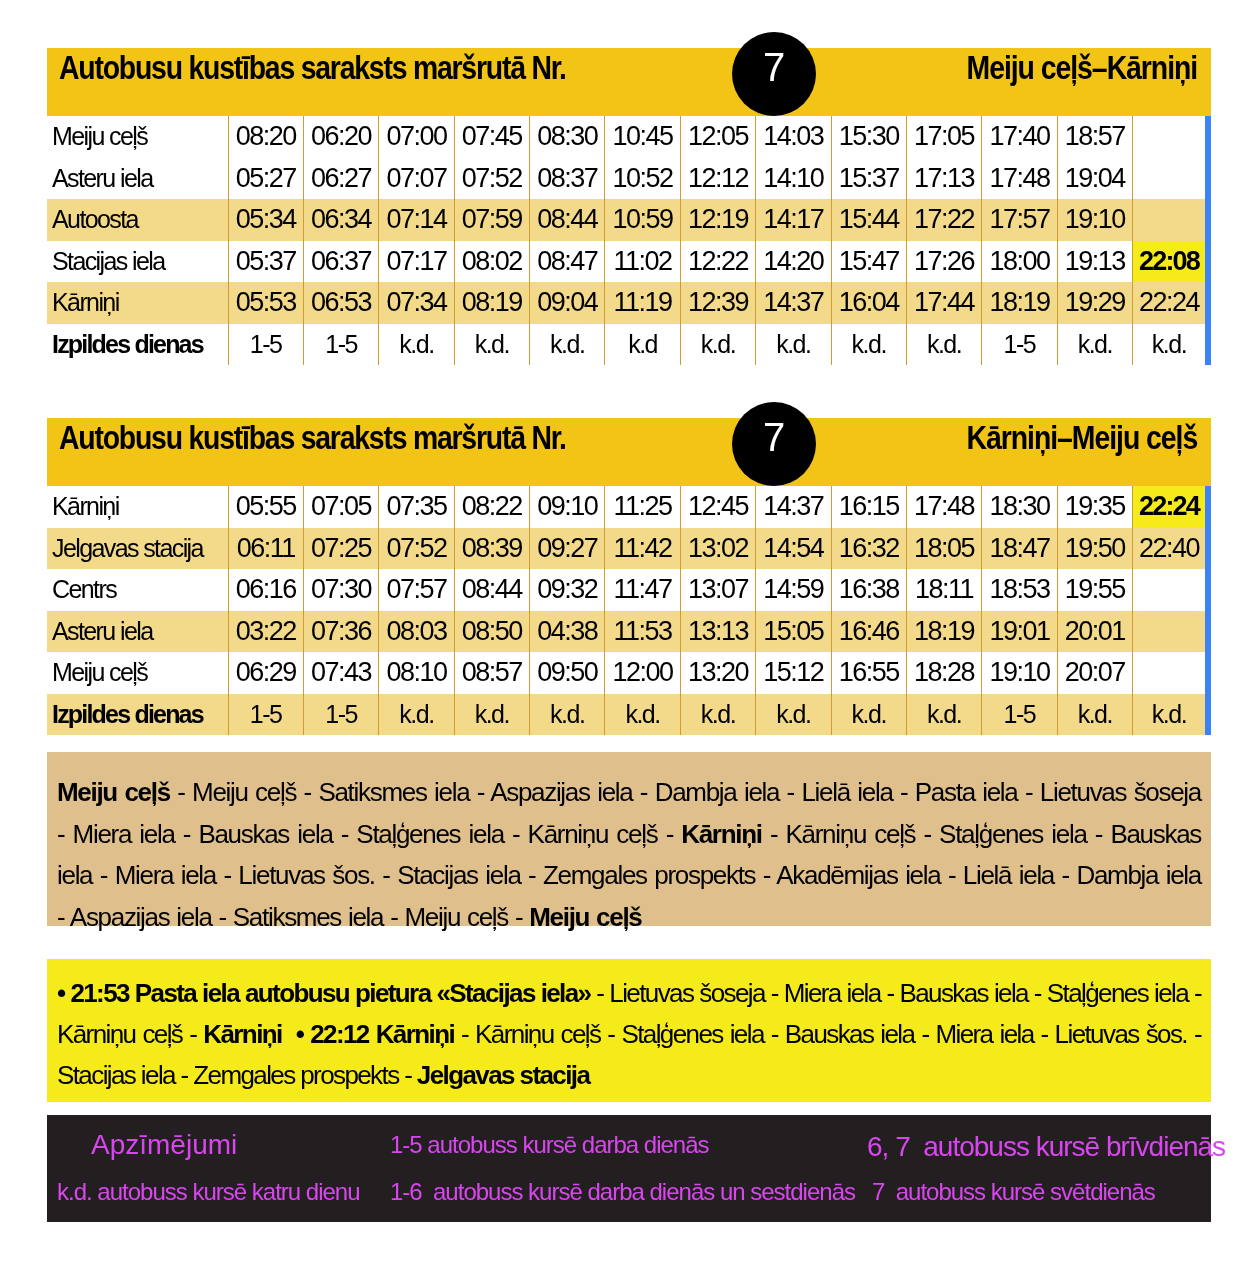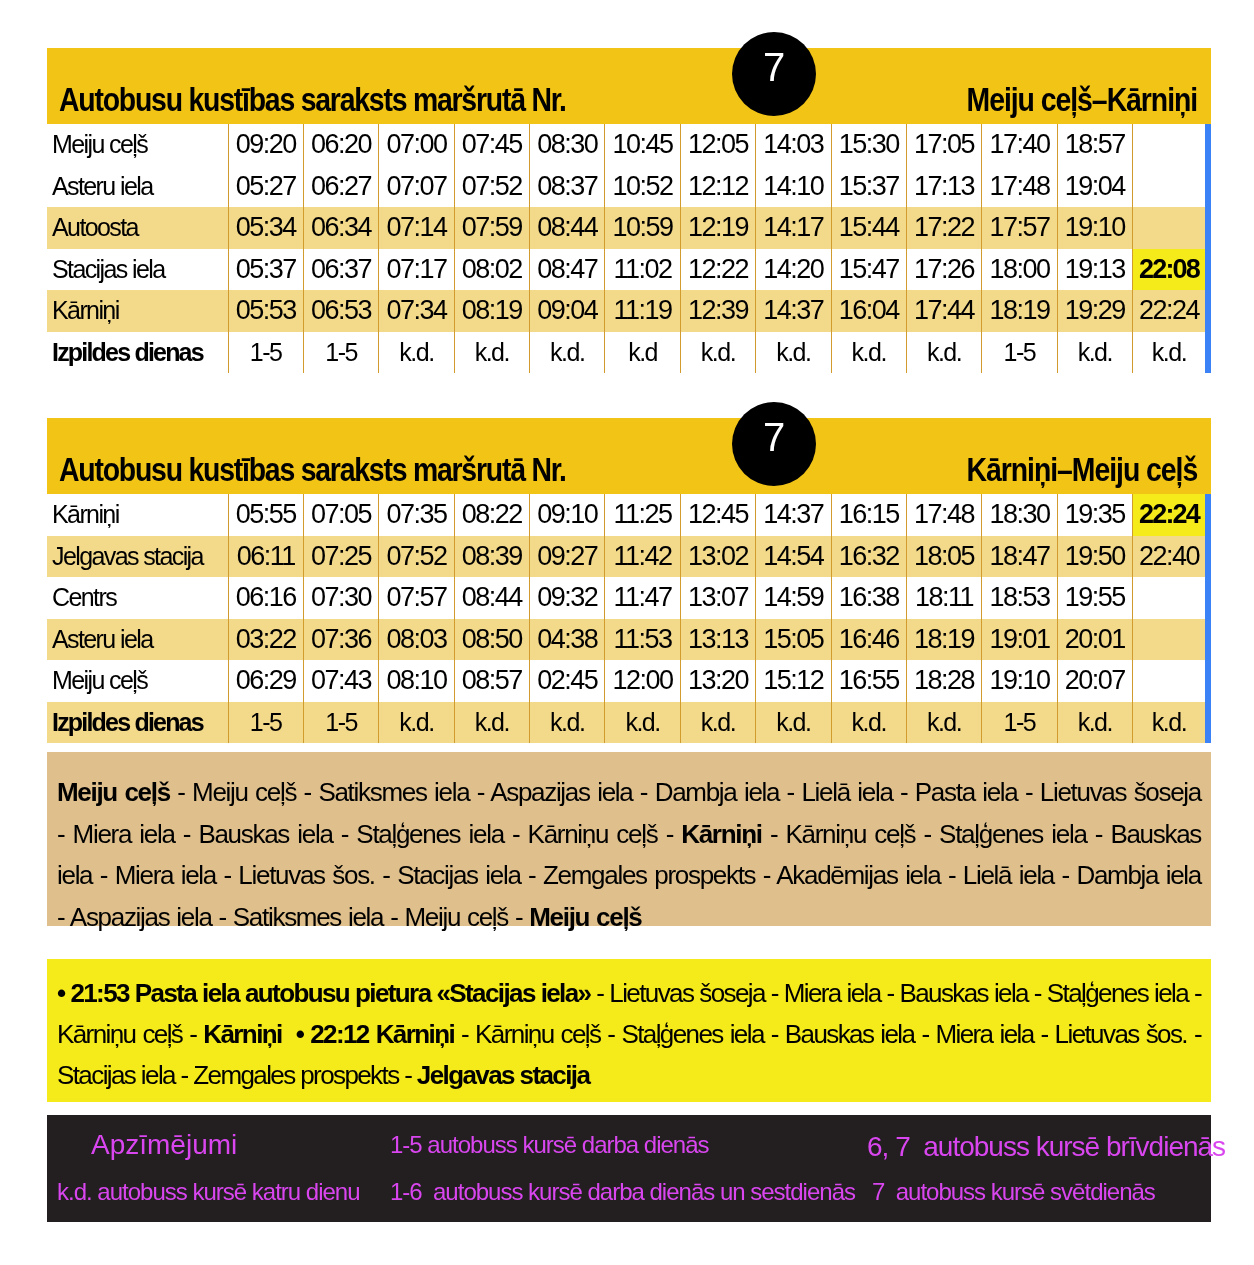--- a/index.html
+++ b/index.html
@@ -1,22 +1,22 @@
 <!DOCTYPE html>
 <html><head>
 <meta charset="utf-8">
 <style>
   * { box-sizing: border-box; margin: 0; padding: 0; }
   html, body { width: 1254px; height: 1265px; background: #ffffff; overflow: hidden; }
   body { font-family: "Liberation Sans", sans-serif; color: #000; position: relative; }
 
   .timetable { position: absolute; left: 47px; width: 1164px; }
   .tt-header {
-    position: relative; height: 76px; background: #f2c416;
-    display: flex; align-items: flex-end; justify-content: space-between;
+    position: relative; height: 68px; background: #f2c416;
+    display: flex; justify-content: space-between;
     padding: 0 14px 4px 12px;
   }
   .tt-title {
     font-family: "Liberation Sans", sans-serif; font-weight: bold;
     font-size: 33px; letter-spacing: -1.4px; transform: scaleX(0.86); transform-origin: left bottom;
     white-space: nowrap; line-height: 40px;
   }
   .tt-direction {
     font-family: "Liberation Sans", sans-serif; font-weight: bold;
     font-size: 33px; letter-spacing: -1.2px; transform: scaleX(0.86); transform-origin: right bottom;
@@ -94,21 +94,21 @@
         <col>
         <col>
         <col>
         <col>
         <col>
         <col>
     </colgroup>
     <tbody id="tt1-body">
         <tr class="plain">
           <td class="stop">Meiju ceļš</td>
-          <td>09:20</td>
+          <td>08:20</td>
           <td>06:20</td>
           <td>07:00</td>
           <td>07:45</td>
           <td>08:30</td>
           <td>10:45</td>
           <td>12:05</td>
           <td>14:03</td>
           <td>15:30</td>
           <td>17:05</td>
           <td>17:40</td>
@@ -286,21 +286,21 @@
           <td>19:01</td>
           <td>20:01</td>
           <td class="last"></td>
         </tr>
         <tr class="plain">
           <td class="stop">Meiju ceļš</td>
           <td>06:29</td>
           <td>07:43</td>
           <td>08:10</td>
           <td>08:57</td>
-          <td>02:45</td>
+          <td>09:50</td>
           <td>12:00</td>
           <td>13:20</td>
           <td>15:12</td>
           <td>16:55</td>
           <td>18:28</td>
           <td>19:10</td>
           <td>20:07</td>
           <td class="last"></td>
         </tr>
         <tr class="days shade">

